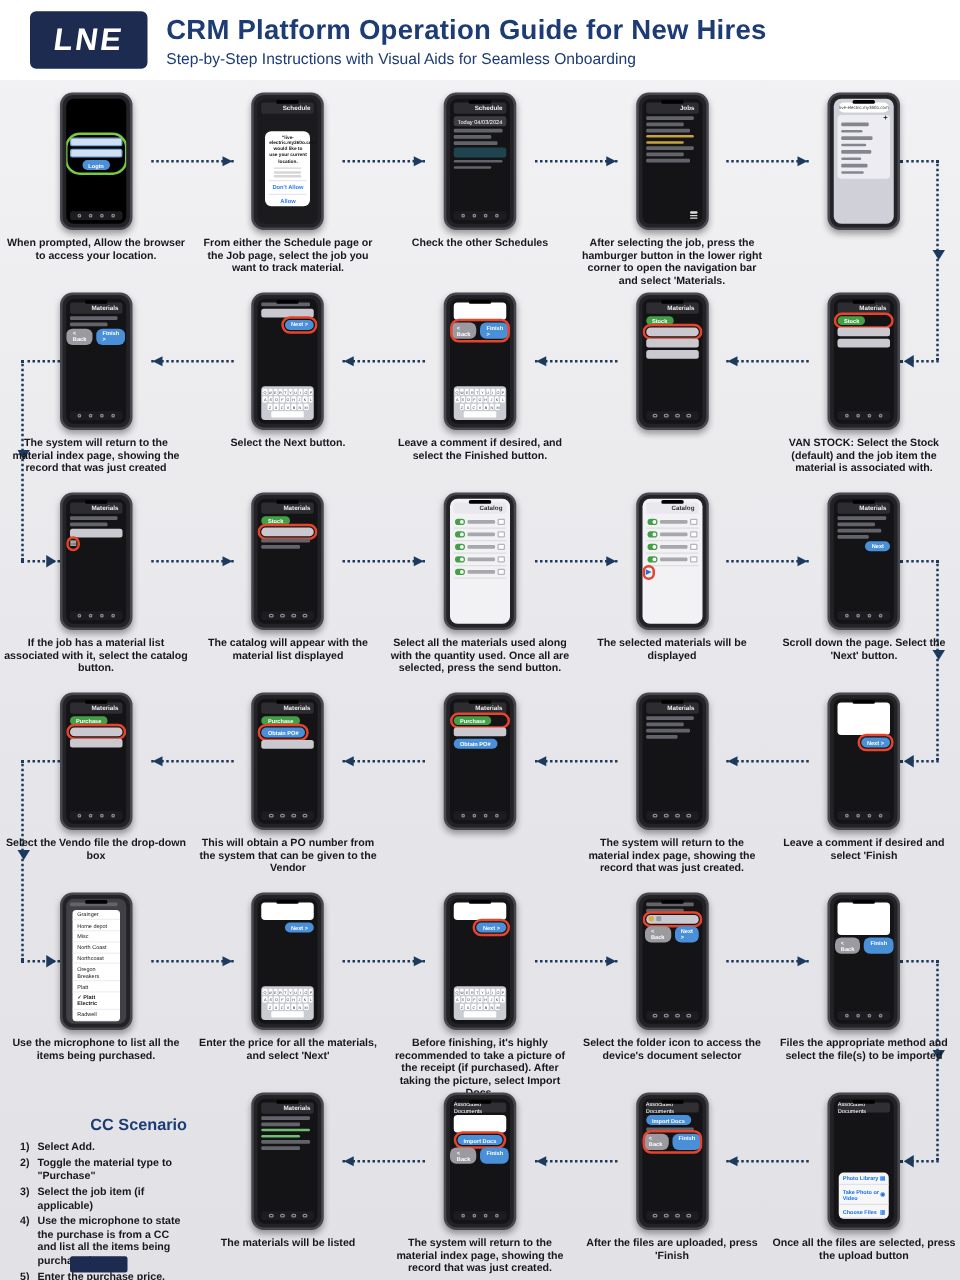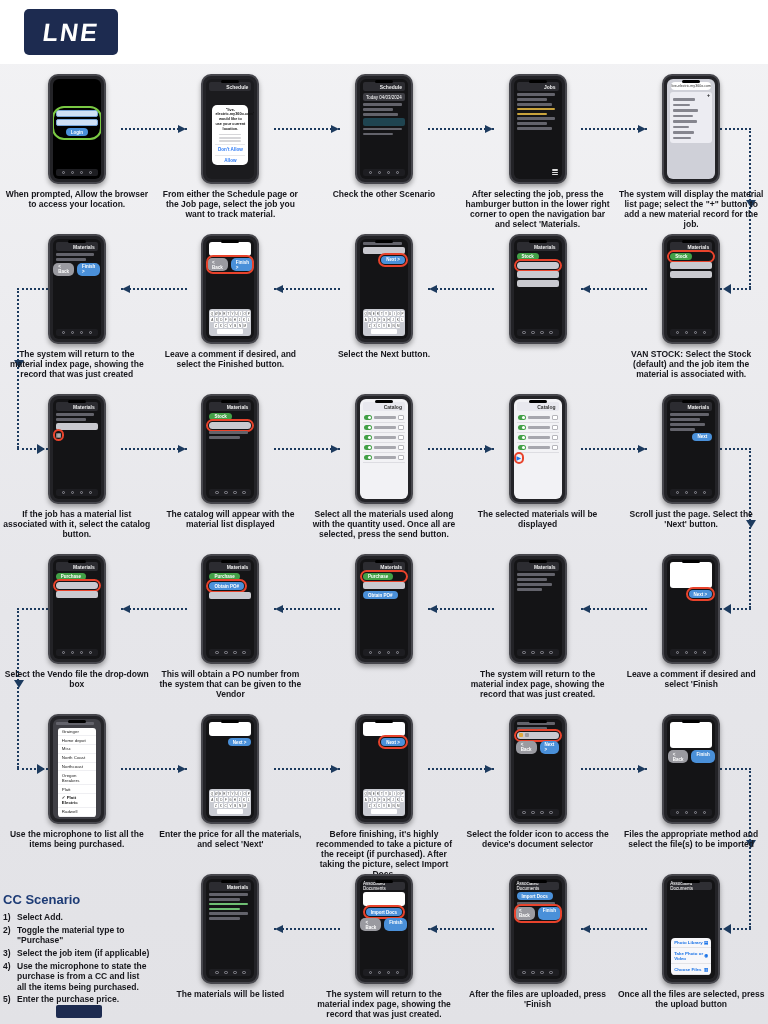--- a/index.html
+++ b/index.html
@@ -10,21 +10,21 @@
 .topbar{height:64px;background:#ffffff;display:flex;align-items:center;gap:15px;padding:0 20px 0 24px;position:relative;z-index:2}
 .logo{width:94px;height:46px;background:#1d2b50;border-radius:5px;display:flex;align-items:center;justify-content:center;flex:0 0 auto}
 .logo-text{color:#fff;font-size:25px;font-weight:bold;letter-spacing:2px;transform:skewX(-8deg)}
 .tt{display:flex;flex-direction:column;gap:3px}
 .title{font-size:22px;font-weight:bold;color:#1d3b75;letter-spacing:.2px}
 .subtitle{font-size:12.5px;color:#1d3b75}
 
 .flow{position:absolute;top:64px;left:0;width:768px;height:960px}
 .flow-row{position:relative;width:100%;height:160px;display:flex}
 .cell{width:20%;display:flex;flex-direction:column;align-items:center;padding:10px 3px 0}
-.cell-cc{align-items:flex-start;padding:28px 4px 0 3px}
+.cell-cc{align-items:flex-end;padding:28px 4px 0 16px}
 .phone{width:58px;height:110px;background:#232327;border:2px solid #47474d;border-radius:10px;padding:3px;box-shadow:0 3px 5px rgba(0,0,0,.35);position:relative;flex:0 0 auto}
 .screen{width:100%;height:100%;border-radius:6px;background:#141416;overflow:hidden;display:flex;flex-direction:column;gap:2px;padding:3px;position:relative}
 .notch{position:absolute;top:4px;left:50%;transform:translateX(-50%);width:18px;height:3px;background:#000;border-radius:2px;z-index:3}
 .caption{margin-top:5px;font-size:8.5px;line-height:1.18;font-weight:bold;color:#17171c;text-align:center;max-width:148px}
 
 .sp{flex:1 1 auto}
 .shead{height:9px;background:#2c2c31;border-radius:2px;display:flex;align-items:center;justify-content:flex-end;padding:0 3px;flex:0 0 auto}
 .shead.light{background:#e8e8ee}
 .shead-lbl{font-size:5px;color:#eee;font-weight:bold}
 .shead.light .shead-lbl{color:#333}
@@ -92,20 +92,24 @@
 .fpill{position:absolute;left:56px;bottom:6px;width:46px;height:13px;background:#1d2b50;border-radius:2px}
 </style>
 </head>
 <body>
 
 <div class="page">
   <div class="topbar">
     <div class="logo">
       <span class="logo-text">LNE</span>
     </div>
+    <div class="tt">
+      <div class="title">CRM Platform Operation Guide for New Hires</div>
+      <div class="subtitle">Step-by-Step Instructions with Visual Aids for Seamless Onboarding</div>
+    </div>
   </div>
 
   <div class="flow">
 
     <div class="vline" style="right:17px;top:64px;height:160px"></div>
     <div class="vline" style="left:17px;top:224px;height:160px"></div>
     <div class="vline" style="right:17px;top:384px;height:160px"></div>
     <div class="vline" style="left:17px;top:544px;height:160px"></div>
     <div class="vline" style="right:17px;top:704px;height:160px"></div>
 
@@ -184,21 +188,21 @@
               <div class="sp"></div>
               <div class="snav">
                 <span class="nico"></span>
                 <span class="nico"></span>
                 <span class="nico"></span>
                 <span class="nico"></span>
               </div>
             </div>
             <div class="notch"></div>
           </div>
-          <div class="caption">Check the other Scenario</div>
+          <div class="caption">Check the other Schedules</div>
         </div>
         <div class="cell">
           <div class="phone">
             <div class="screen" style="background: rgb(20, 20, 22);">
               <div class="shead">
                 <span class="shead-lbl">Jobs</span>
               </div>
               <div class="slines">
                 <div class="sline" style="width: 92%;"></div>
                 <div class="sline" style="width: 72%;"></div>
@@ -236,21 +240,20 @@
                 <div class="sline" style="width: 55%;"></div>
                 <div class="sline" style="width: 66%;"></div>
                 <div class="sline" style="width: 44%;"></div>
                 <div class="sline" style="width: 58%;"></div>
                 <div class="sline" style="width: 50%;"></div>
               </div>
               <div class="sp"></div>
             </div>
             <div class="notch"></div>
           </div>
-          <div class="caption">The system will display the material list page; select the "+" button to add a new material record for the job.</div>
         </div>
         <div class="harrow aright" style="left: 15.7%;"></div>
         <div class="harrow aright" style="left: 35.7%;"></div>
         <div class="harrow aright" style="left: 55.7%;"></div>
         <div class="harrow aright" style="left: 75.7%;"></div>
       </div>
       <div class="flow-row">
         <div class="cell">
           <div class="phone">
             <div class="screen" style="background: rgb(20, 20, 22);">
@@ -273,24 +276,26 @@
                 <span class="nico"></span>
               </div>
             </div>
             <div class="notch"></div>
           </div>
           <div class="caption">The system will return to the material index page, showing the record that was just created</div>
         </div>
         <div class="cell">
           <div class="phone">
             <div class="screen" style="background: rgb(20, 20, 22);">
-              <div class="swhite small"></div>
-              <div class="btnrow2 hl">
-                <span class="sbtn" style="background: rgb(154, 154, 160);">&lt; Back</span>
-                <span class="sbtn" style="background: rgb(74, 144, 217);">Finish &gt;</span>
+              <div class="slines">
+                <div class="sline" style="width: 92%;"></div>
+              </div>
+              <div class="sfield"></div>
+              <div class="btnwrap a-right">
+                <span class="sbtn hl" style="background: rgb(74, 144, 217);">Next &gt;</span>
               </div>
               <div class="sp"></div>
               <div class="kbd">
                 <div class="krow">
                   <span class="key">Q</span>
                   <span class="key">W</span>
                   <span class="key">E</span>
                   <span class="key">R</span>
                   <span class="key">T</span>
                   <span class="key">Y</span>
@@ -319,31 +324,29 @@
                   <span class="key">N</span>
                   <span class="key">M</span>
                 </div>
                 <div class="krow">
                   <span class="key space"></span>
                 </div>
               </div>
             </div>
             <div class="notch"></div>
           </div>
-          <div class="caption">Leave a comment if desired, and select the Finished button.</div>
-        </div>
-        <div class="cell">
-          <div class="phone">
-            <div class="screen" style="background: rgb(20, 20, 22);">
-              <div class="slines">
-                <div class="sline" style="width: 92%;"></div>
-              </div>
-              <div class="sfield"></div>
-              <div class="btnwrap a-right">
-                <span class="sbtn hl" style="background: rgb(74, 144, 217);">Next &gt;</span>
+          <div class="caption">Select the Next button.</div>
+        </div>
+        <div class="cell">
+          <div class="phone">
+            <div class="screen" style="background: rgb(20, 20, 22);">
+              <div class="swhite small"></div>
+              <div class="btnrow2 hl">
+                <span class="sbtn" style="background: rgb(154, 154, 160);">&lt; Back</span>
+                <span class="sbtn" style="background: rgb(74, 144, 217);">Finish &gt;</span>
               </div>
               <div class="sp"></div>
               <div class="kbd">
                 <div class="krow">
                   <span class="key">Q</span>
                   <span class="key">W</span>
                   <span class="key">E</span>
                   <span class="key">R</span>
                   <span class="key">T</span>
                   <span class="key">Y</span>
@@ -372,21 +375,21 @@
                   <span class="key">N</span>
                   <span class="key">M</span>
                 </div>
                 <div class="krow">
                   <span class="key space"></span>
                 </div>
               </div>
             </div>
             <div class="notch"></div>
           </div>
-          <div class="caption">Select the Next button.</div>
+          <div class="caption">Leave a comment if desired, and select the Finished button.</div>
         </div>
         <div class="cell">
           <div class="phone">
             <div class="screen" style="background: rgb(20, 20, 22);">
               <div class="shead">
                 <span class="shead-lbl">Materials</span>
               </div>
               <div class="pillrow">
                 <span class="pill" style="background: rgb(67, 160, 71);">Stock</span>
               </div>
@@ -577,21 +580,21 @@
               <div class="sp"></div>
               <div class="snav">
                 <span class="nico"></span>
                 <span class="nico"></span>
                 <span class="nico"></span>
                 <span class="nico"></span>
               </div>
             </div>
             <div class="notch"></div>
           </div>
-          <div class="caption">Scroll just the page. Select the 'Next' button.</div>
+          <div class="caption">Scroll down the page. Select the 'Next' button.</div>
         </div>
         <div class="harrow aright" style="left: 15.7%;"></div>
         <div class="harrow aright" style="left: 35.7%;"></div>
         <div class="harrow aright" style="left: 55.7%;"></div>
         <div class="harrow aright" style="left: 75.7%;"></div>
       </div>
       <div class="flow-row">
         <div class="cell">
           <div class="phone">
             <div class="screen" style="background: rgb(20, 20, 22);">

